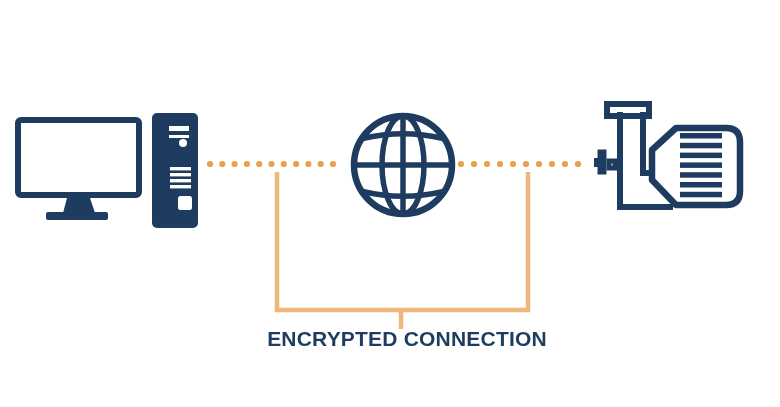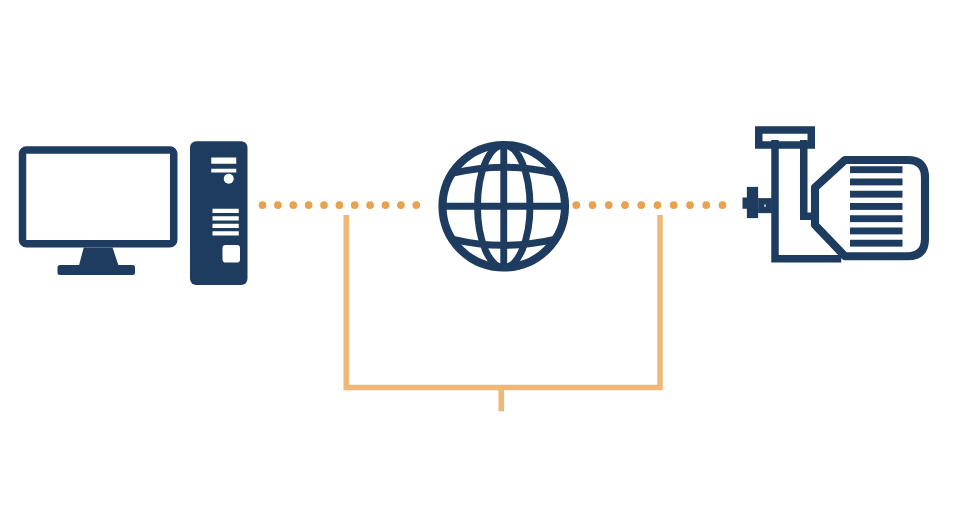--- a/index.html
+++ b/index.html
@@ -94,14 +94,15 @@
       <rect x="92" y="90" width="42" height="5.5" fill="currentColor"></rect>
       <rect x="92" y="99.8" width="42" height="5.5" fill="currentColor"></rect>
     </g>
   </svg>
 
   <svg class="abs brkt" style="left:270px; top:166px;" width="264" height="168" viewBox="0 0 264 168">
     <path d="M 7 6 V 144 H 258 V 6" fill="none" stroke="currentColor" stroke-width="4.5"></path>
     <line x1="131" y1="144" x2="131" y2="163" stroke="currentColor" stroke-width="4.5"></line>
   </svg>
 
+  <div class="caption">ENCRYPTED CONNECTION</div>
 
 </div>
 
 </body></html>

